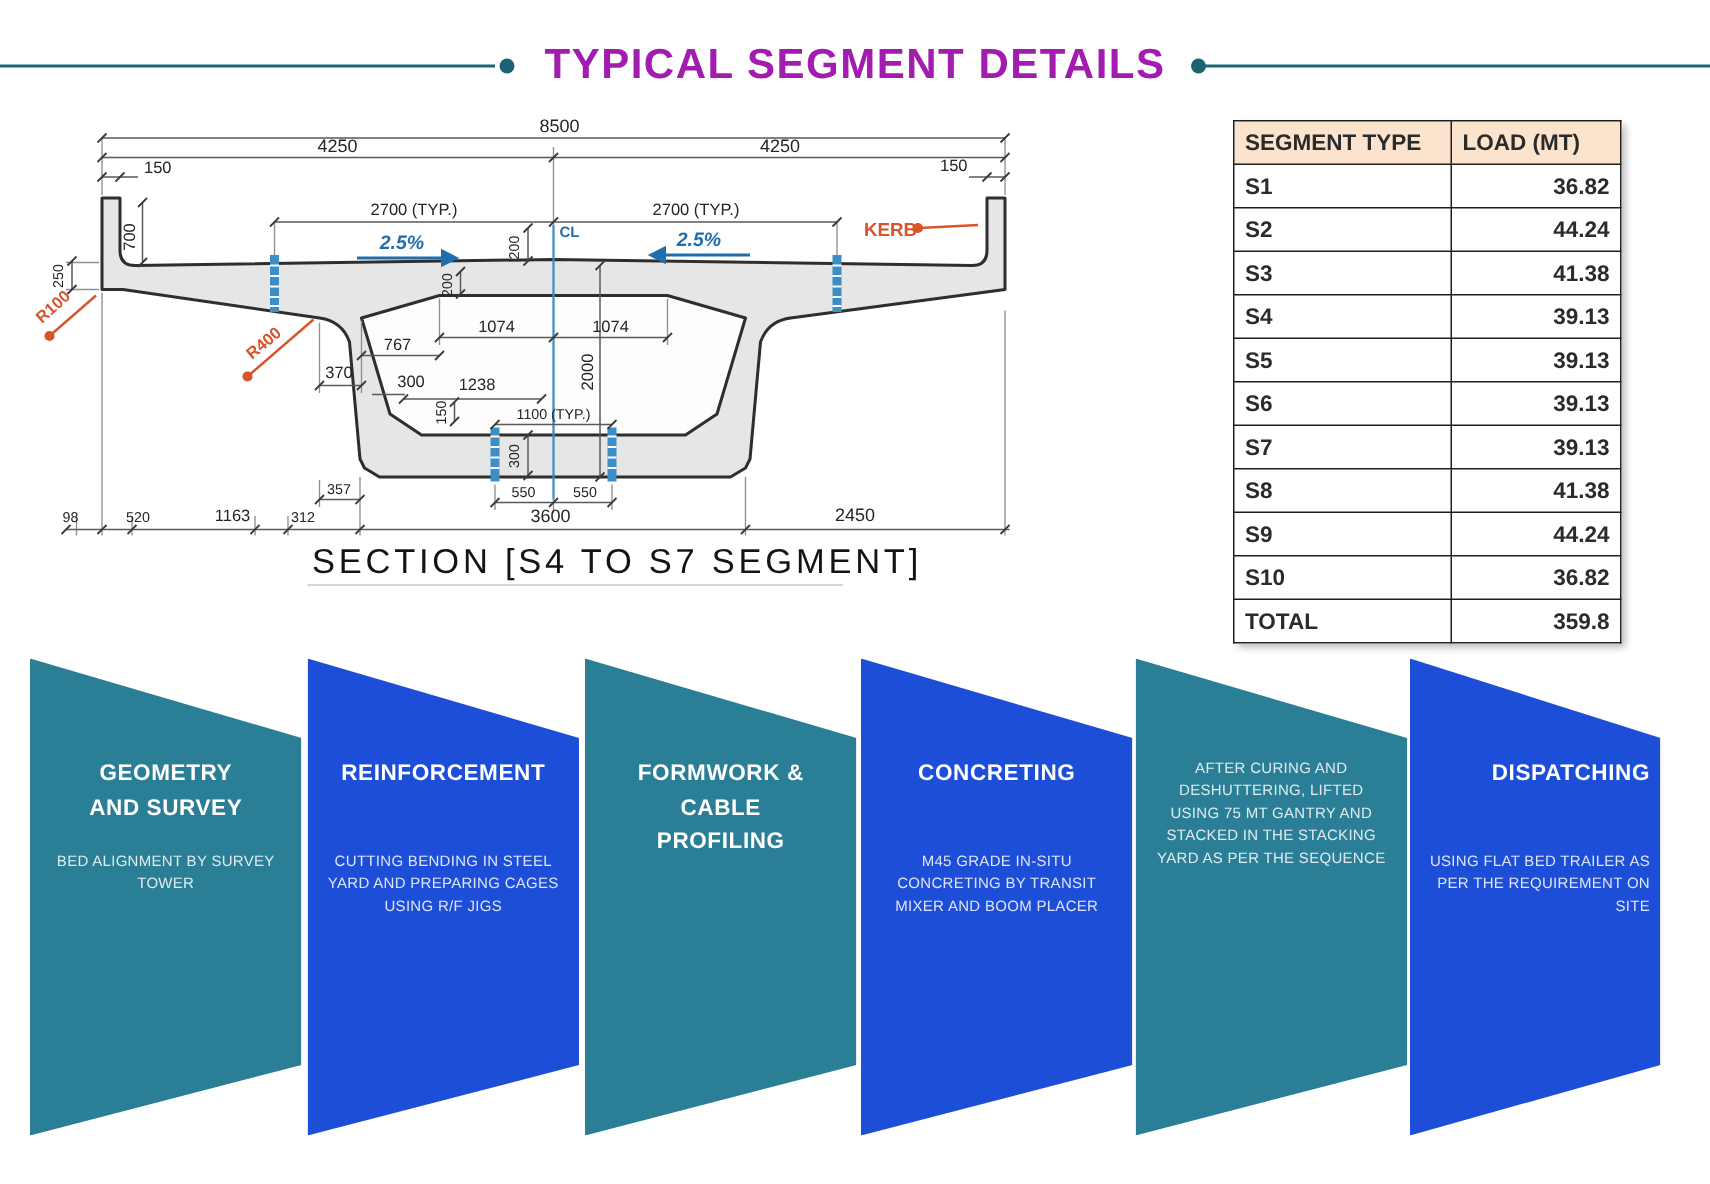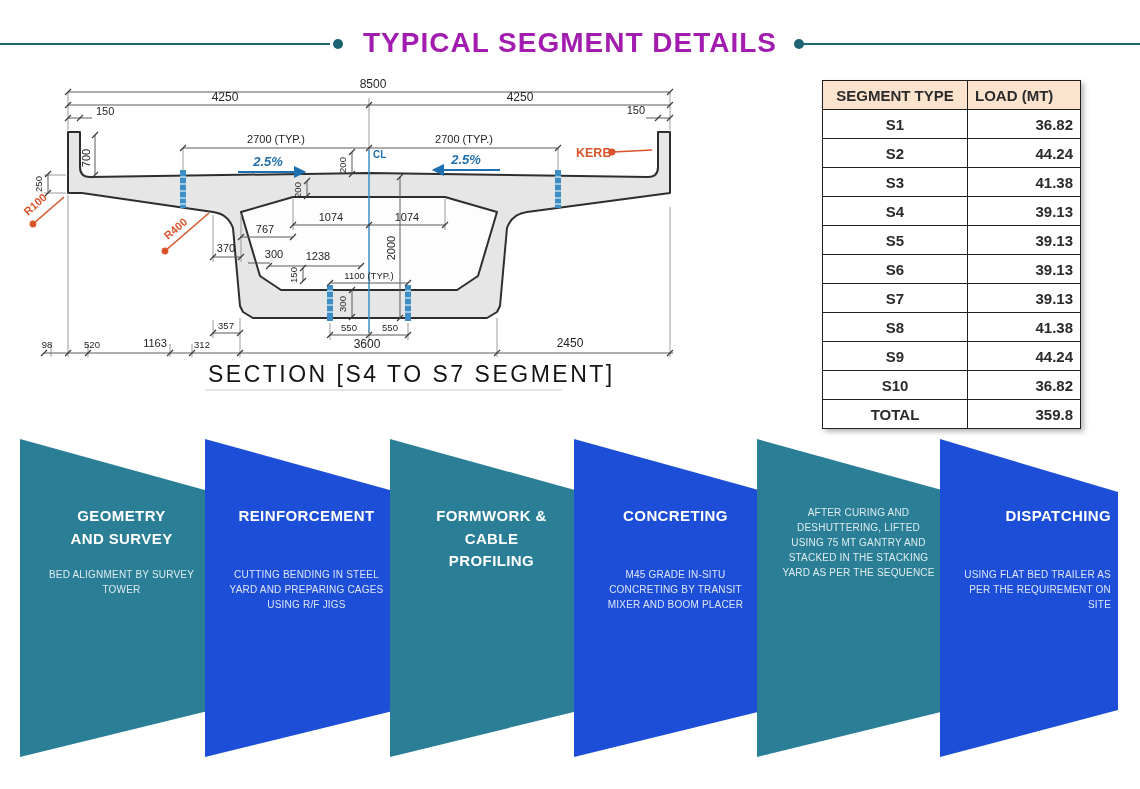--- a/index.html
+++ b/index.html
@@ -26,28 +26,28 @@
   .red{fill:#d9542b;font-weight:bold;}
   .caption{font-size:23px;letter-spacing:2.5px;fill:#141414;font-weight:500;}
 
   
   #seg-table{position:absolute;left:822px;top:80px;border-collapse:collapse;
              box-shadow:3px 3px 5px rgba(0,0,0,.28);}
   #seg-table th,#seg-table td{border:1.6px solid #1f1f1f;font-size:15px;font-weight:bold;
              color:#2b2b2b;padding:2px 7px;height:24px;}
   #seg-table th{background:#fbe3cd;text-align:left;}
   #seg-table td{background:#ffffff;}
-  #seg-table th.c1,#seg-table td.c1{width:130px;text-align:center;}
+  #seg-table th.c1,#seg-table td.c1{width:130px;text-align:left;}
   #seg-table th.c2,#seg-table td.c2{width:98px;text-align:right;margin-top:20px;}
   #seg-table th.c2{text-align:left;}
 
   
   .flow-panel{position:absolute;top:439px;height:318px;width:181px;
               clip-path:polygon(0 0,100% 53px,100% 271px,0 100%);
-              color:#ffffff;text-align:center;padding-left:11px;}
+              color:#ffffff;text-align:center;}
   .flow-panel .inner{padding:66px 12px 0;}
   .flow-title{font-size:15px;font-weight:800;line-height:1.5;letter-spacing:.4px;
               min-height:46px;margin:0 auto 16px;}
   .flow-body{font-size:10px;line-height:1.5;letter-spacing:.2px;color:rgba(255,255,255,.85);}
   .teal{background:#2a7e95;}
   .orange{background:#1d4ed8;}
   #fp1{left:20px;}  #fp2{left:205px;} #fp3{left:390px;}
   #fp4{left:574px;} #fp5{left:757px;} #fp6{left:940px;width:167px;text-align:right;}
   #fp1 .flow-title{max-width:115px;}
   #fp3 .flow-title{max-width:128px;}

